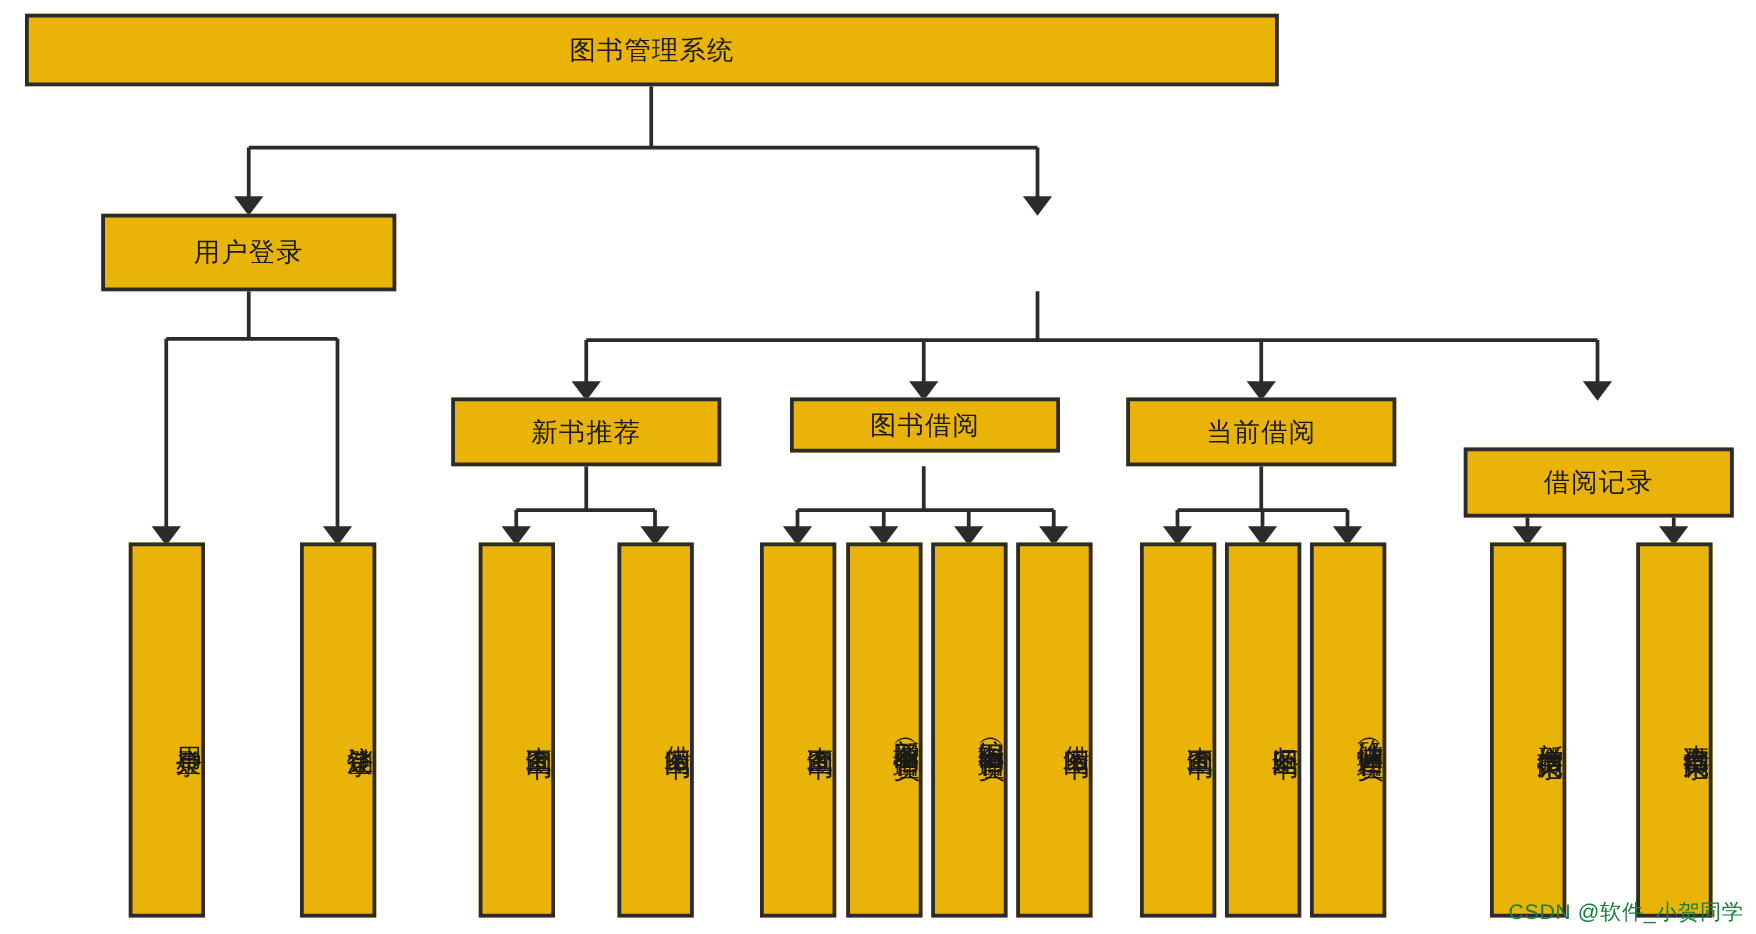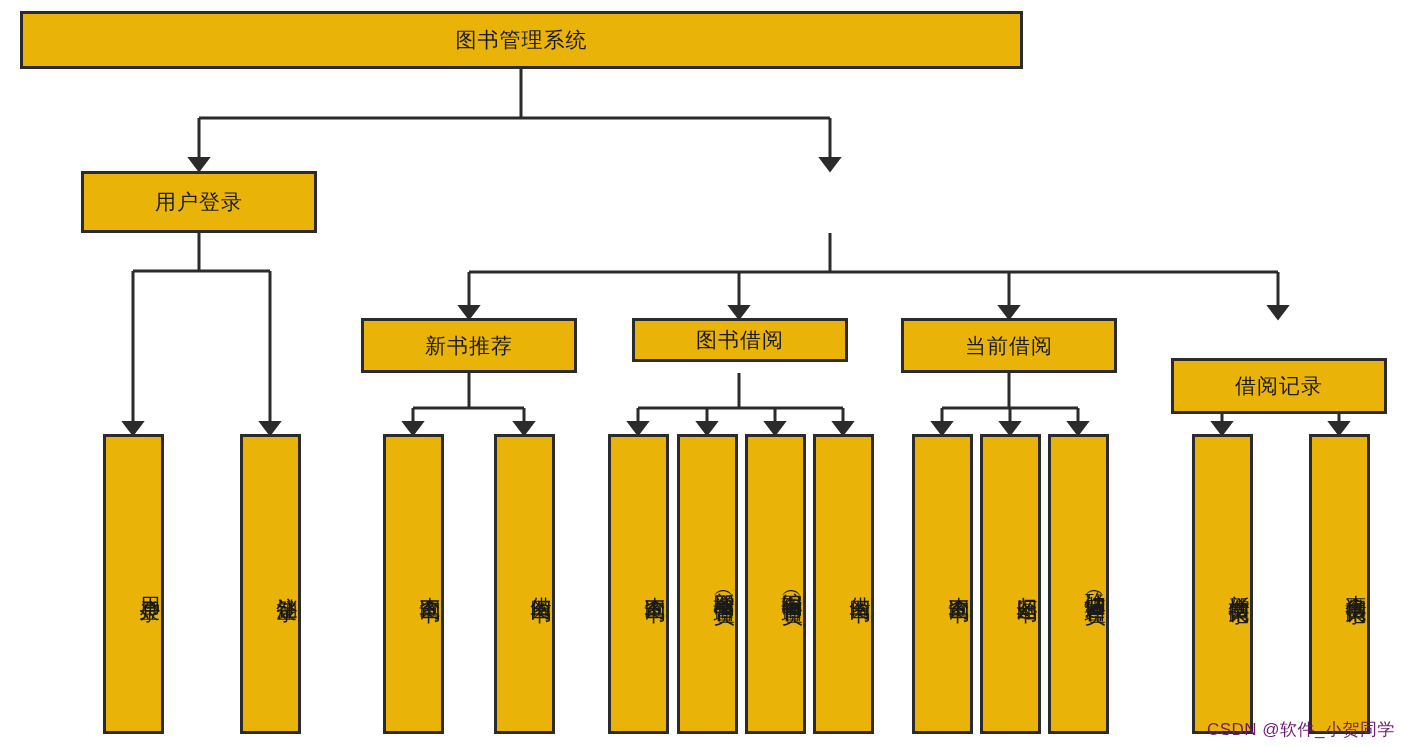--- a/index.html
+++ b/index.html
@@ -53,21 +53,21 @@
     top: 0;
     width: 1405px;
     height: 747px;
     pointer-events: none;
   }
   .watermark {
     position: absolute;
     right: 10px;
     bottom: 6px;
     font-size: 17px;
-    color: #701a75;
+    color: #15803d;
     letter-spacing: 0.5px;
     white-space: nowrap;
   }
 </style>
 </head>
 <body>
 
 <div id="canvas">
 
   <svg id="edges" viewBox="0 0 1405 747" xmlns="http://www.w3.org/2000/svg">

